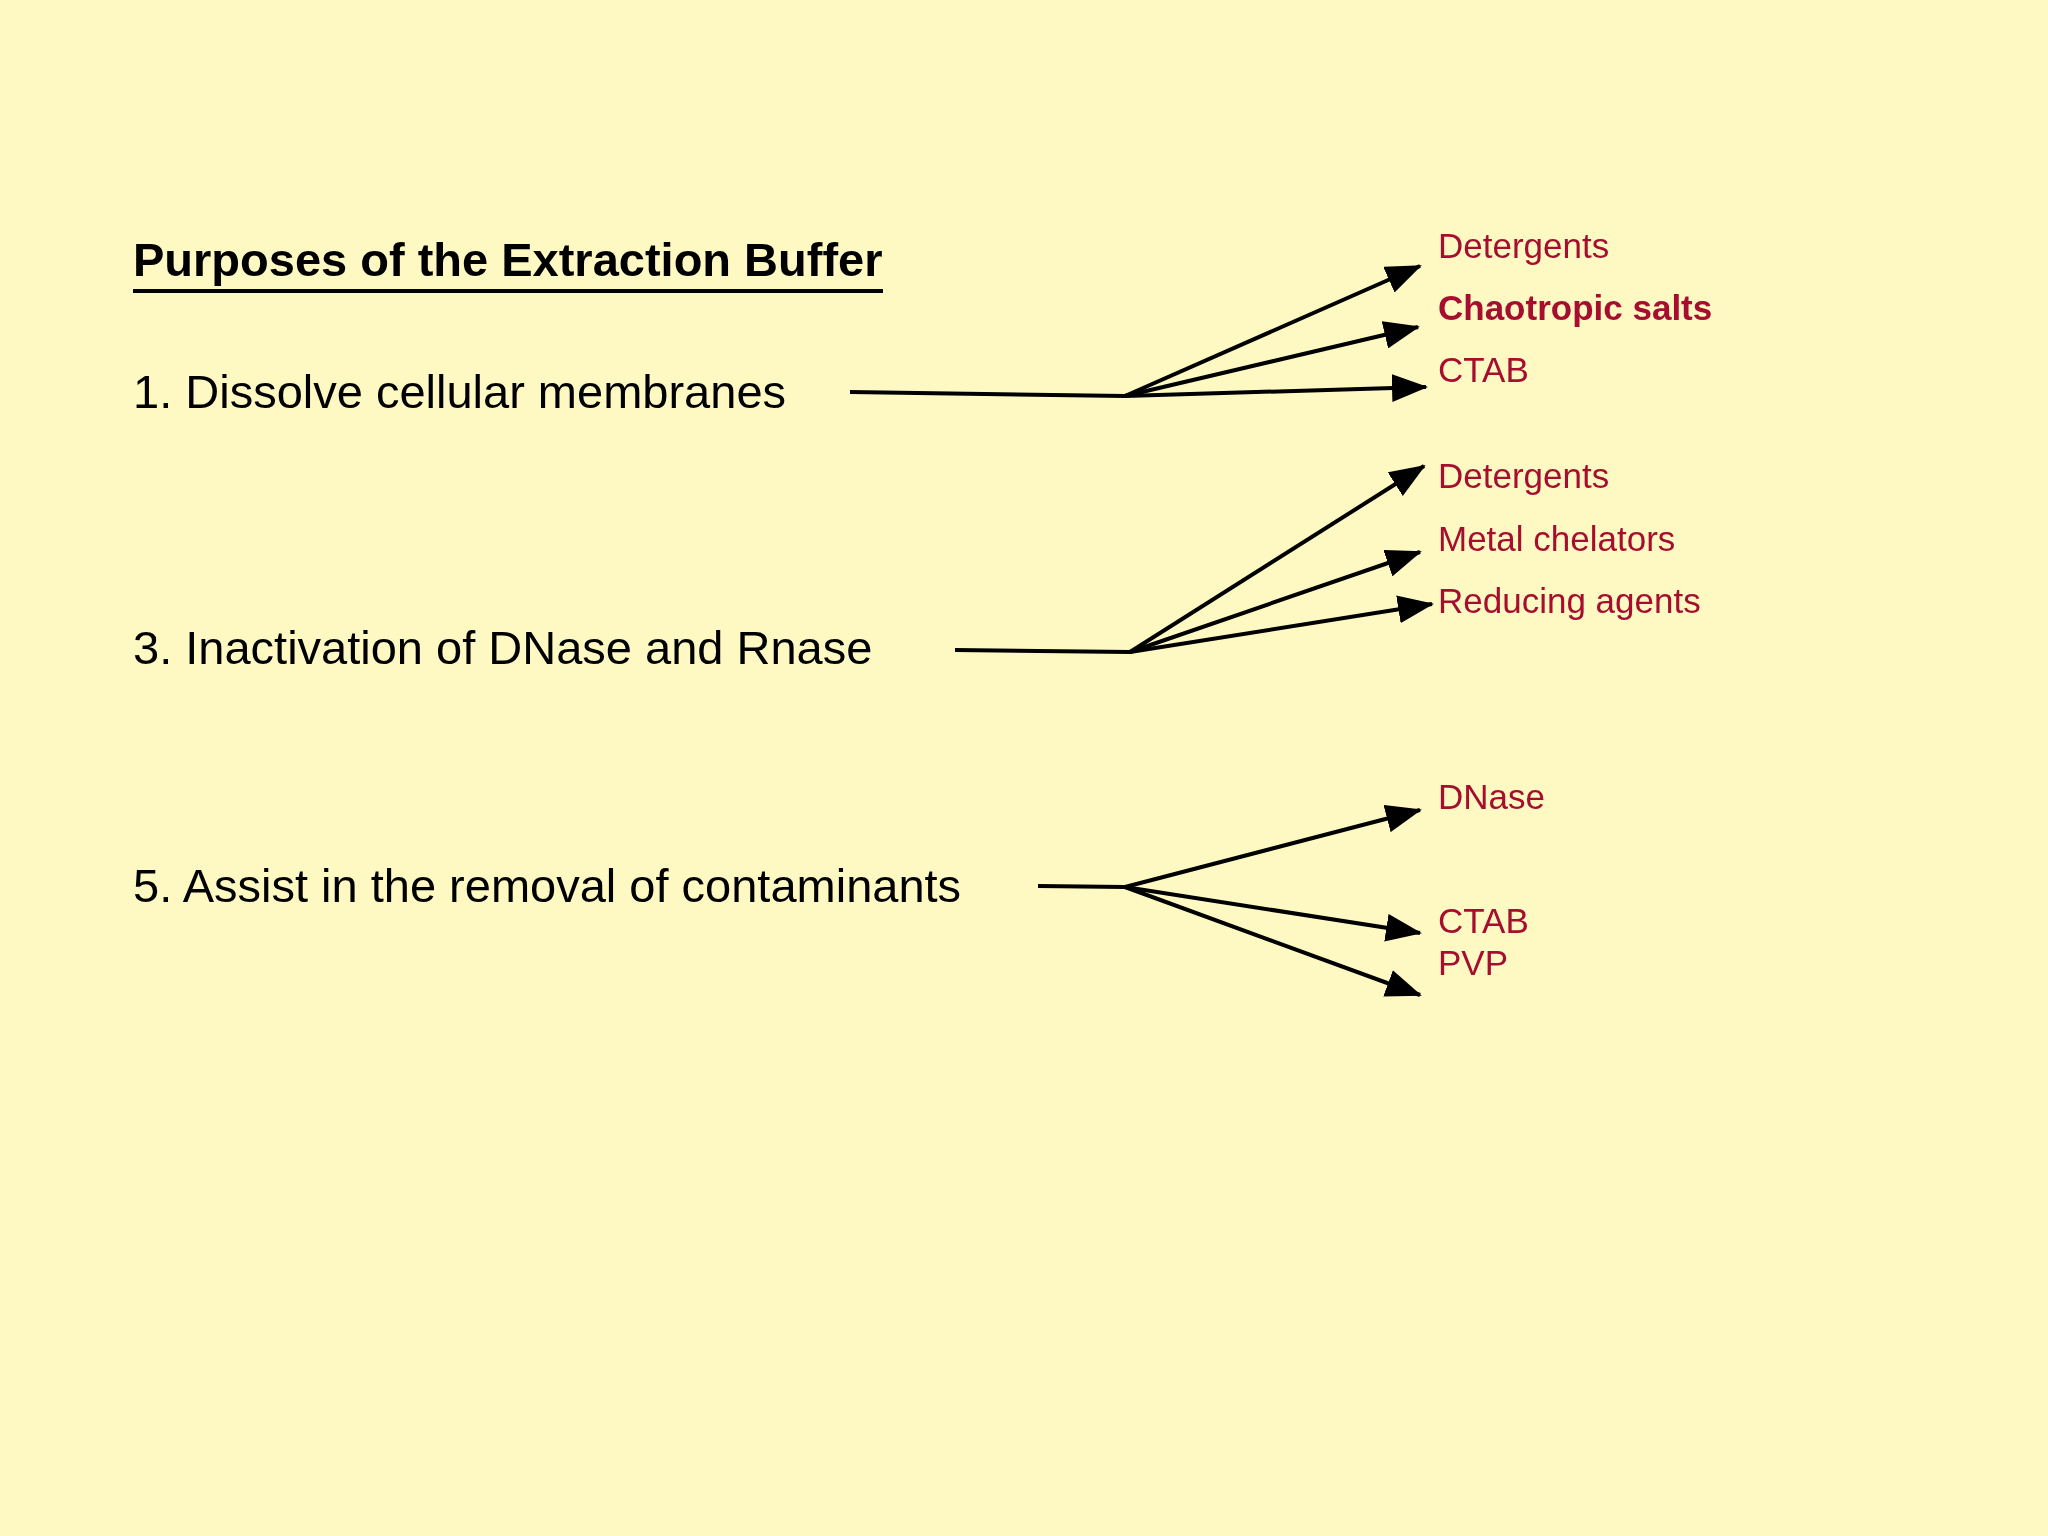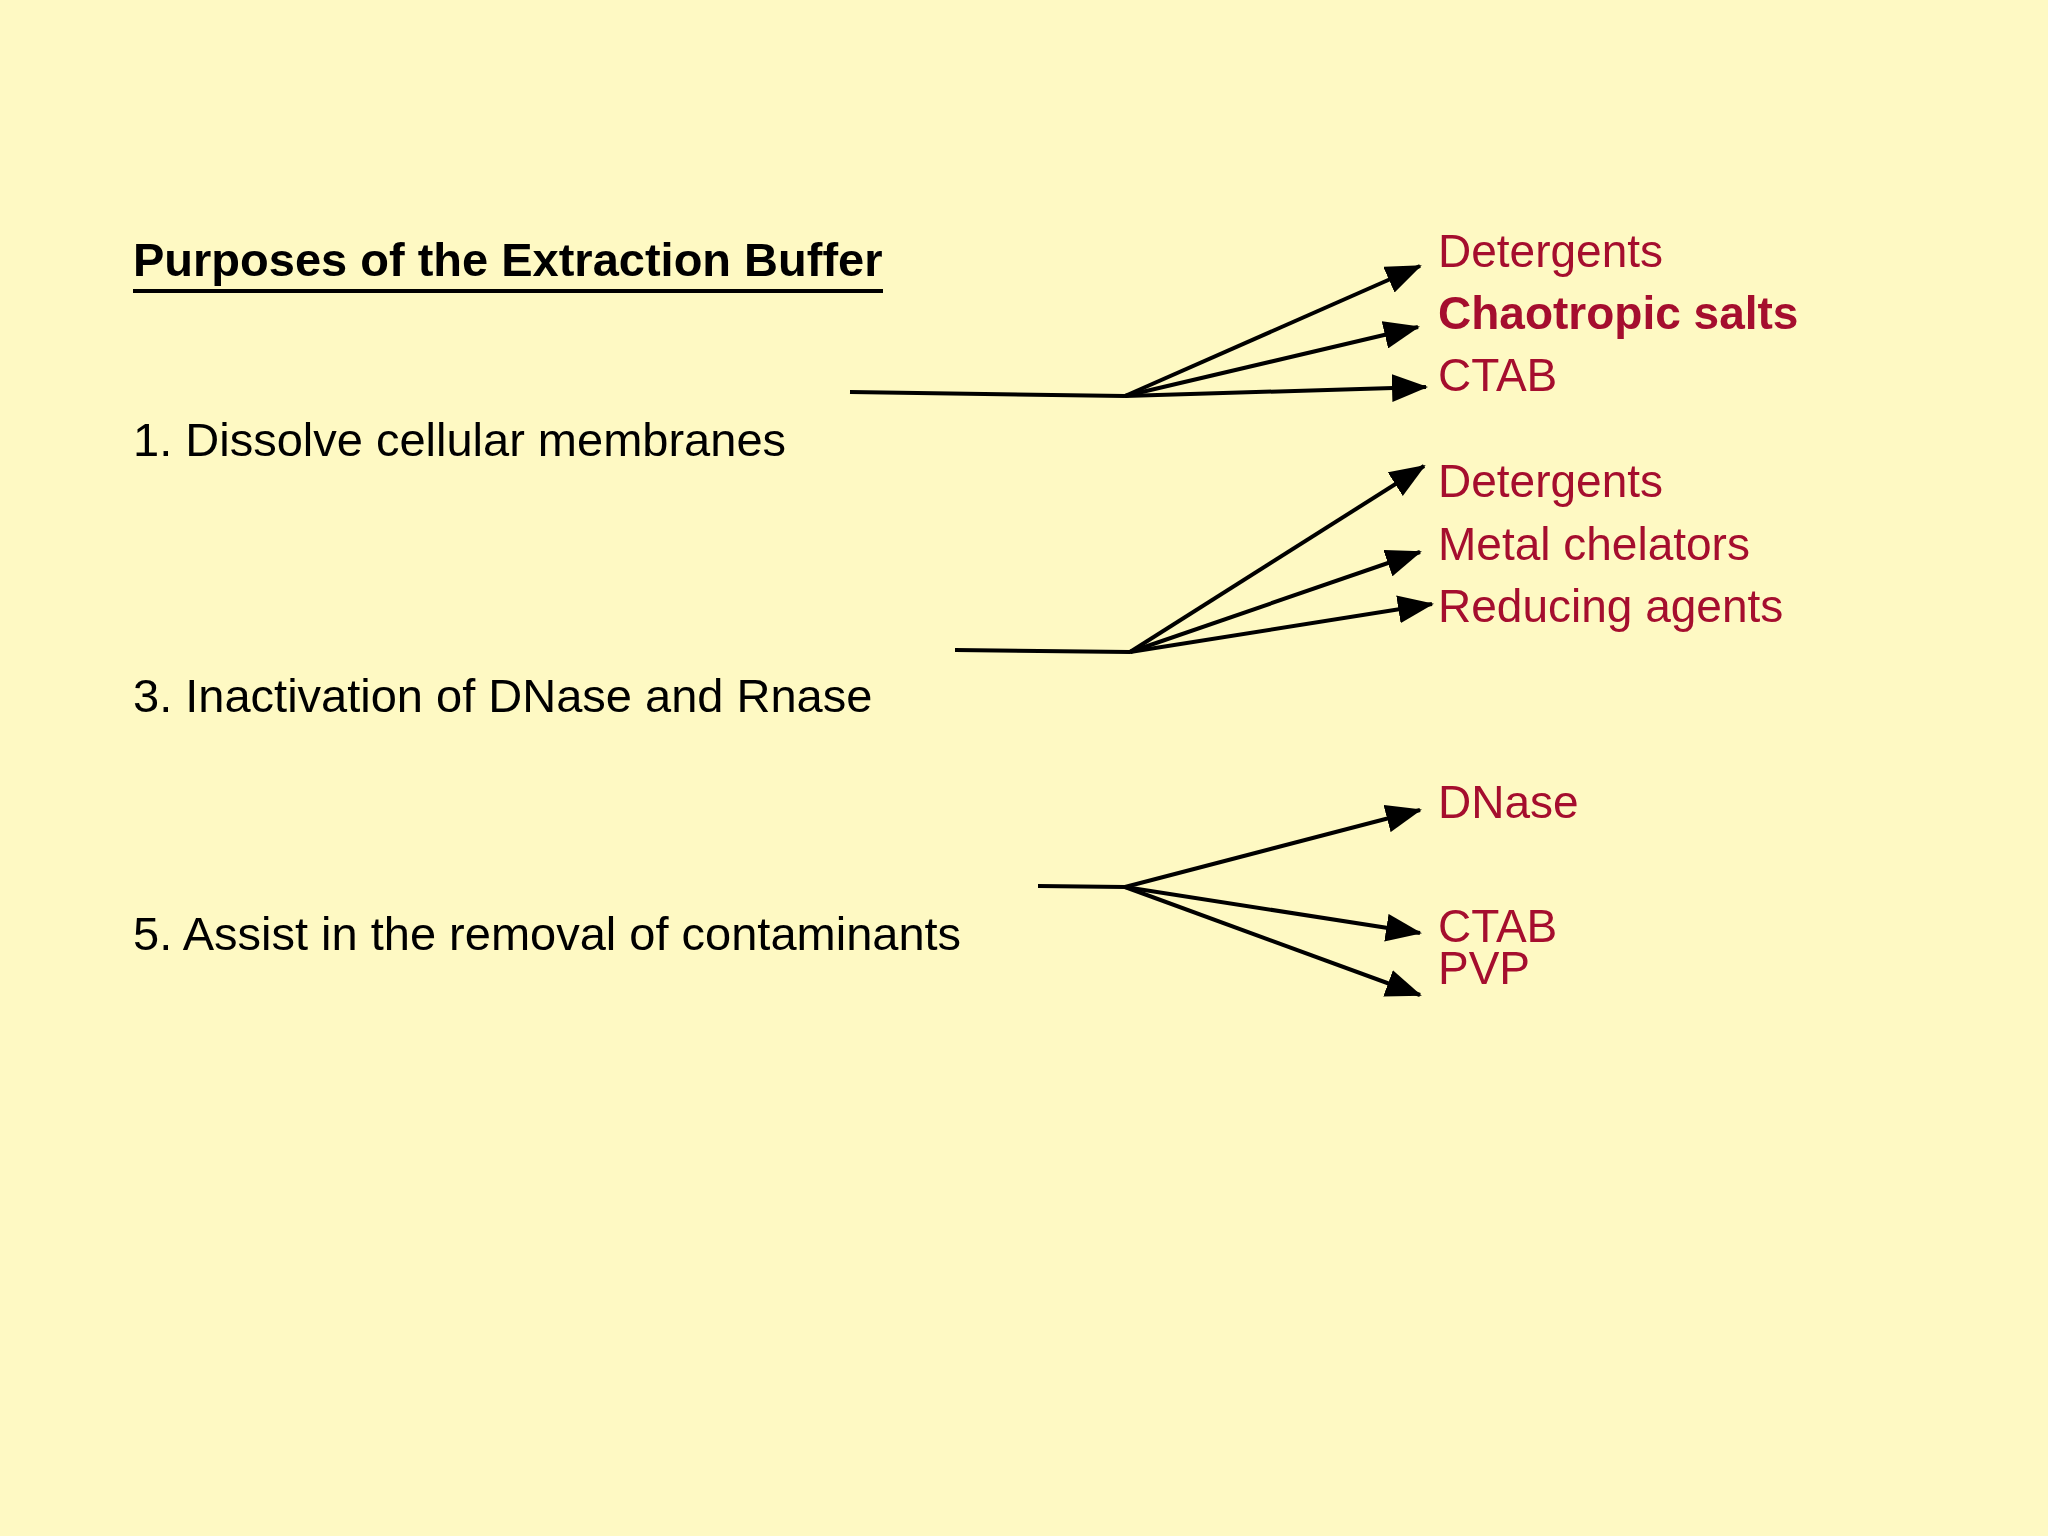--- a/index.html
+++ b/index.html
@@ -40,30 +40,29 @@
     padding-bottom: 6px;
   }
   .purpose-item {
     position: absolute;
     left: 133px;
     font-size: 47px;
     font-weight: normal;
     color: #000000;
     white-space: nowrap;
     line-height: 1.0;
-    margin-top: 48px;
   }
   #purpose-1 { top: 368px; }
   #purpose-2 { top: 624px; }
   #purpose-3 { top: 862px; }
 
   .component-label {
     position: absolute;
     left: 1438px;
-    font-size: 46px;
+    font-size: 35px;
     font-weight: normal;
     color: #A50E2E;
     white-space: nowrap;
     line-height: 1.0;
   }
   
   .c-g1-0 { top: 228px; }
   .c-g1-1 { top: 290px; font-weight: bold; }
   .c-g1-2 { top: 352px; }
   

